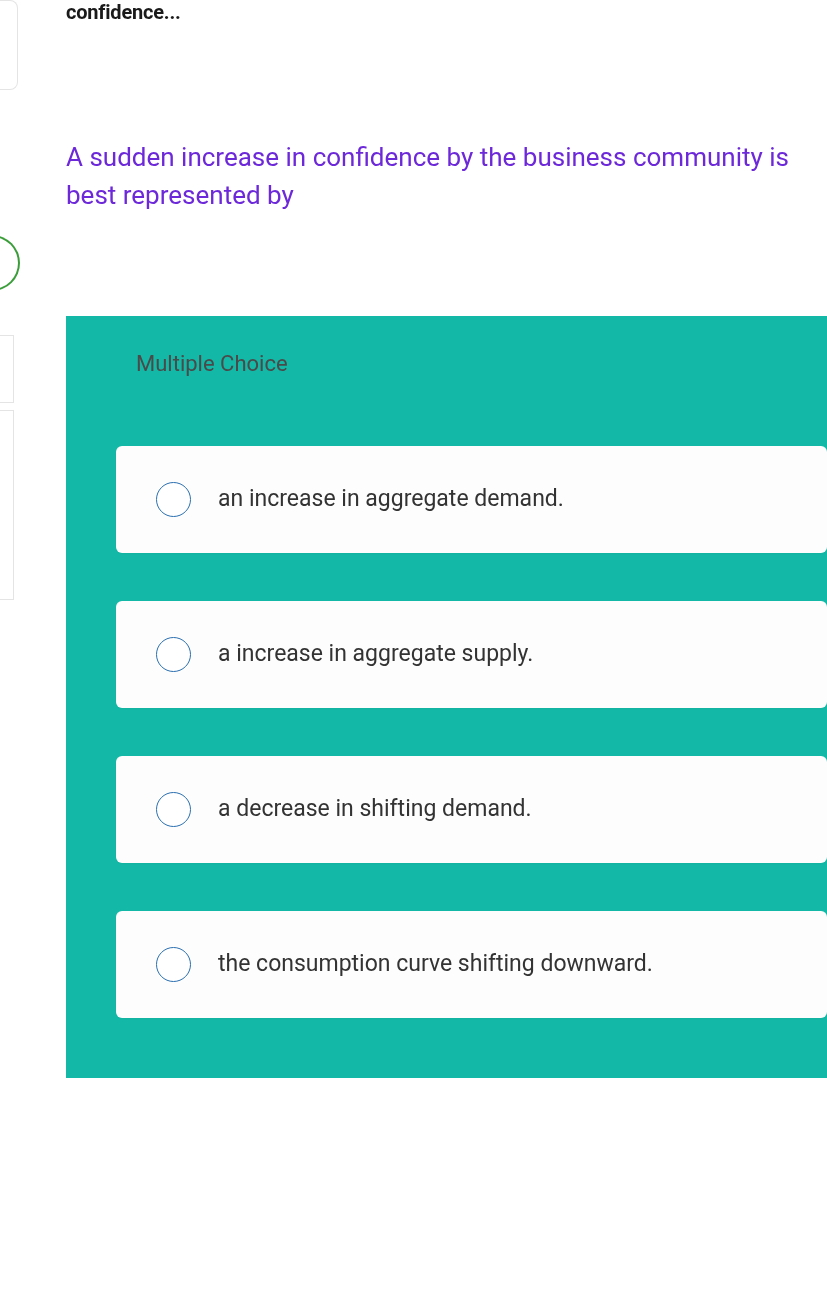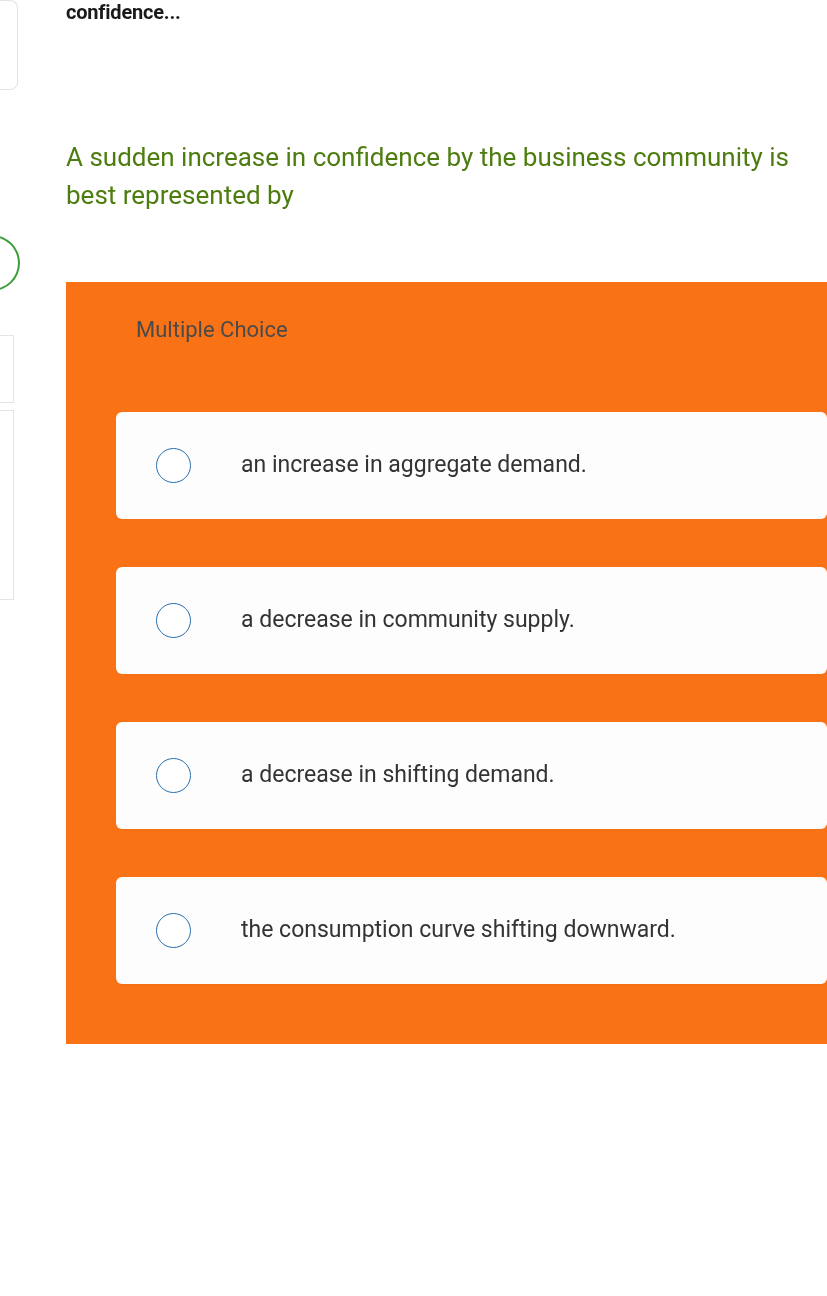--- a/index.html
+++ b/index.html
@@ -65,46 +65,46 @@
     .question-title {
       font-size: 20px;
       font-weight: 700;
       color: #1a1a1a;
       letter-spacing: -0.01em;
       margin-bottom: 115px;
     }
     .question-text {
       font-size: 26px;
       font-weight: 400;
-      color: #4d7c0f;
+      color: #6d28d9;
       line-height: 1.45;
-      margin-bottom: 68px;
+      margin-bottom: 102px;
       padding-right: 22px;
     }
     .mc-container {
-      background: #f97316;
+      background: #14b8a6;
       padding: 0;
     }
     .mc-header {
       font-size: 22px;
       font-weight: 400;
       color: #4a4a4a;
       padding: 35px 0 35px 70px;
     }
     .options-wrap {
       padding: 35px 0 60px 50px;
     }
     .option {
       background: #fdfdfd;
       border-radius: 6px;
       padding: 36px 30px 36px 40px;
       margin-bottom: 48px;
       display: flex;
       align-items: flex-start;
-      gap: 50px;
+      gap: 27px;
       box-shadow: 0 1px 2px rgba(0,0,0,0.03);
       cursor: pointer;
     }
     .option:last-child {
       margin-bottom: 0;
     }
     .radio-outer {
       width: 35px;
       height: 35px;
       min-width: 35px;
@@ -141,21 +141,21 @@
     <div class="mc-header">Multiple Choice</div>
     <div class="options-wrap">
 
       <div class="option">
         <div class="radio-outer"></div>
         <div class="option-text">an increase in aggregate demand.</div>
       </div>
 
       <div class="option">
         <div class="radio-outer"></div>
-        <div class="option-text">a decrease in community supply.</div>
+        <div class="option-text">a increase in aggregate supply.</div>
       </div>
 
       <div class="option">
         <div class="radio-outer"></div>
         <div class="option-text">a decrease in shifting demand.</div>
       </div>
 
       <div class="option">
         <div class="radio-outer"></div>
         <div class="option-text">the consumption curve shifting downward.</div>

